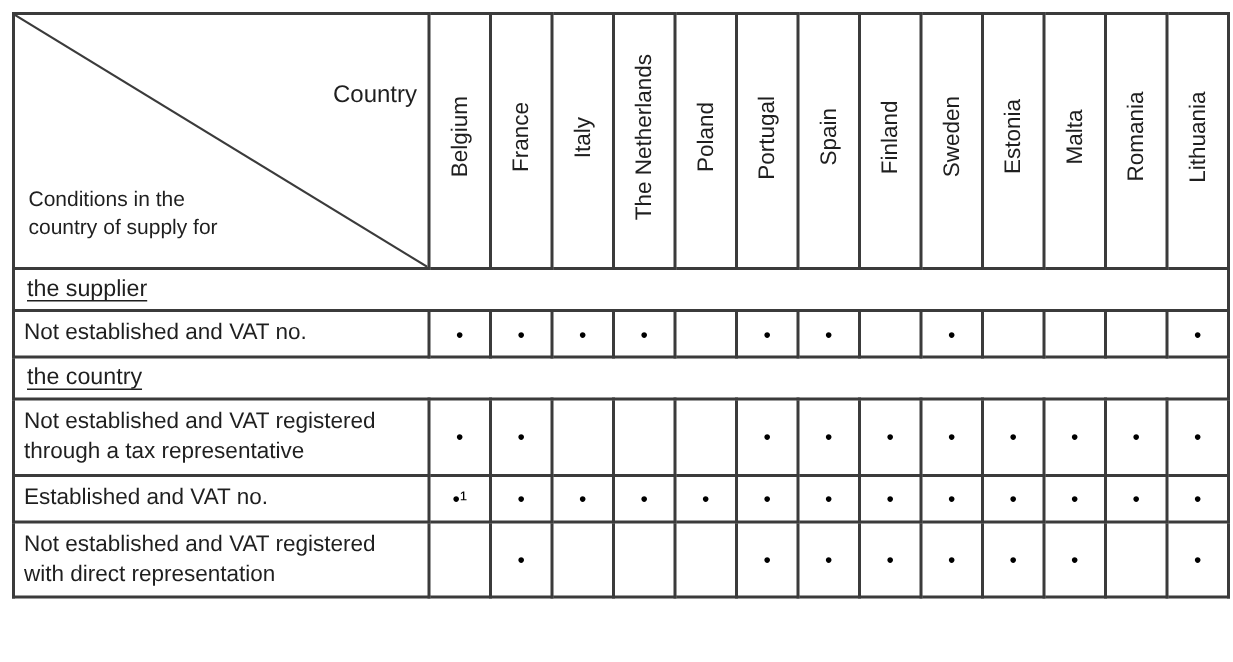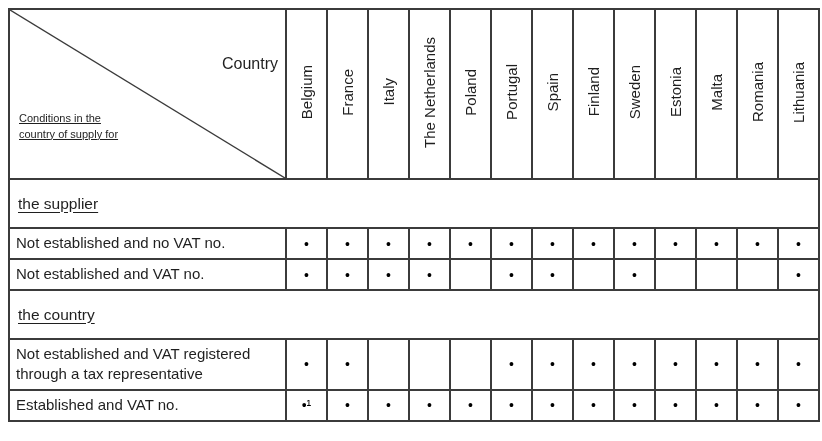--- a/index.html
+++ b/index.html
@@ -28,38 +28,37 @@
 
   
   .header-row td{height:168px;}
   .corner-cell{position:relative;vertical-align:top;}
   .corner-cell svg{position:absolute;left:0;top:0;width:100%;height:100%;display:block;}
   .corner-top{
     position:absolute;top:44px;right:7px;
     font-size:16px;line-height:1.2;
   }
   .corner-bottom{
-    position:absolute;bottom:36px;left:9px;
-    font-size:11px;line-height:1.4;
+    position:absolute;bottom:16px;left:9px;
+    font-size:14px;line-height:1.4;
     white-space:pre-line;
-    text-decoration:underline;
   }
   .country-cell{vertical-align:middle;text-align:center;}
   .vtext{
     display:inline-block;
     writing-mode:vertical-rl;
     transform:rotate(180deg);
     white-space:nowrap;
     font-size:15px;
     line-height:1;
     padding:2px 0;
   }
 
   
-  .section-row{height:49px;}
+  .section-row{height:28px;}
   .section-cell{
     font-size:15.5px;
     padding:4px 6px 4px 8px;
     vertical-align:middle;
   }
   .section-title-text{text-decoration:underline;text-underline-offset:3px;}
 
   
   .data-row{height:31px;}
   .label-cell{
@@ -117,36 +116,20 @@
           <td class="country-cell"><div class="vtext">Sweden</div></td>
           <td class="country-cell"><div class="vtext">Estonia</div></td>
           <td class="country-cell"><div class="vtext">Malta</div></td>
           <td class="country-cell"><div class="vtext">Romania</div></td>
           <td class="country-cell"><div class="vtext">Lithuania</div></td>
         </tr>
     <tr class="section-row">
           <td colspan="14" class="section-cell"><span class="section-title-text">the supplier</span></td>
         </tr>
         <tr class="data-row">
-          <td class="label-cell">Not established and no VAT no.</td>
-          <td class="dot-cell">•</td>
-          <td class="dot-cell">•</td>
-          <td class="dot-cell">•</td>
-          <td class="dot-cell">•</td>
-          <td class="dot-cell">•</td>
-          <td class="dot-cell">•</td>
-          <td class="dot-cell">•</td>
-          <td class="dot-cell">•</td>
-          <td class="dot-cell">•</td>
-          <td class="dot-cell">•</td>
-          <td class="dot-cell">•</td>
-          <td class="dot-cell">•</td>
-          <td class="dot-cell">•</td>
-        </tr>
-        <tr class="data-row">
           <td class="label-cell">Not established and VAT no.</td>
           <td class="dot-cell">•</td>
           <td class="dot-cell">•</td>
           <td class="dot-cell">•</td>
           <td class="dot-cell">•</td>
           <td class="dot-cell"></td>
           <td class="dot-cell">•</td>
           <td class="dot-cell">•</td>
           <td class="dot-cell"></td>
           <td class="dot-cell">•</td>
@@ -183,15 +166,31 @@
           <td class="dot-cell">•</td>
           <td class="dot-cell">•</td>
           <td class="dot-cell">•</td>
           <td class="dot-cell">•</td>
           <td class="dot-cell">•</td>
           <td class="dot-cell">•</td>
           <td class="dot-cell">•</td>
           <td class="dot-cell">•</td>
           <td class="dot-cell">•</td>
         </tr>
+        <tr class="data-row">
+          <td class="label-cell">Not established and VAT registered with direct representation</td>
+          <td class="dot-cell"></td>
+          <td class="dot-cell">•</td>
+          <td class="dot-cell"></td>
+          <td class="dot-cell"></td>
+          <td class="dot-cell"></td>
+          <td class="dot-cell">•</td>
+          <td class="dot-cell">•</td>
+          <td class="dot-cell">•</td>
+          <td class="dot-cell">•</td>
+          <td class="dot-cell">•</td>
+          <td class="dot-cell">•</td>
+          <td class="dot-cell"></td>
+          <td class="dot-cell">•</td>
+        </tr>
       </tbody>
   </table>
 </div>
 
 </body></html>

